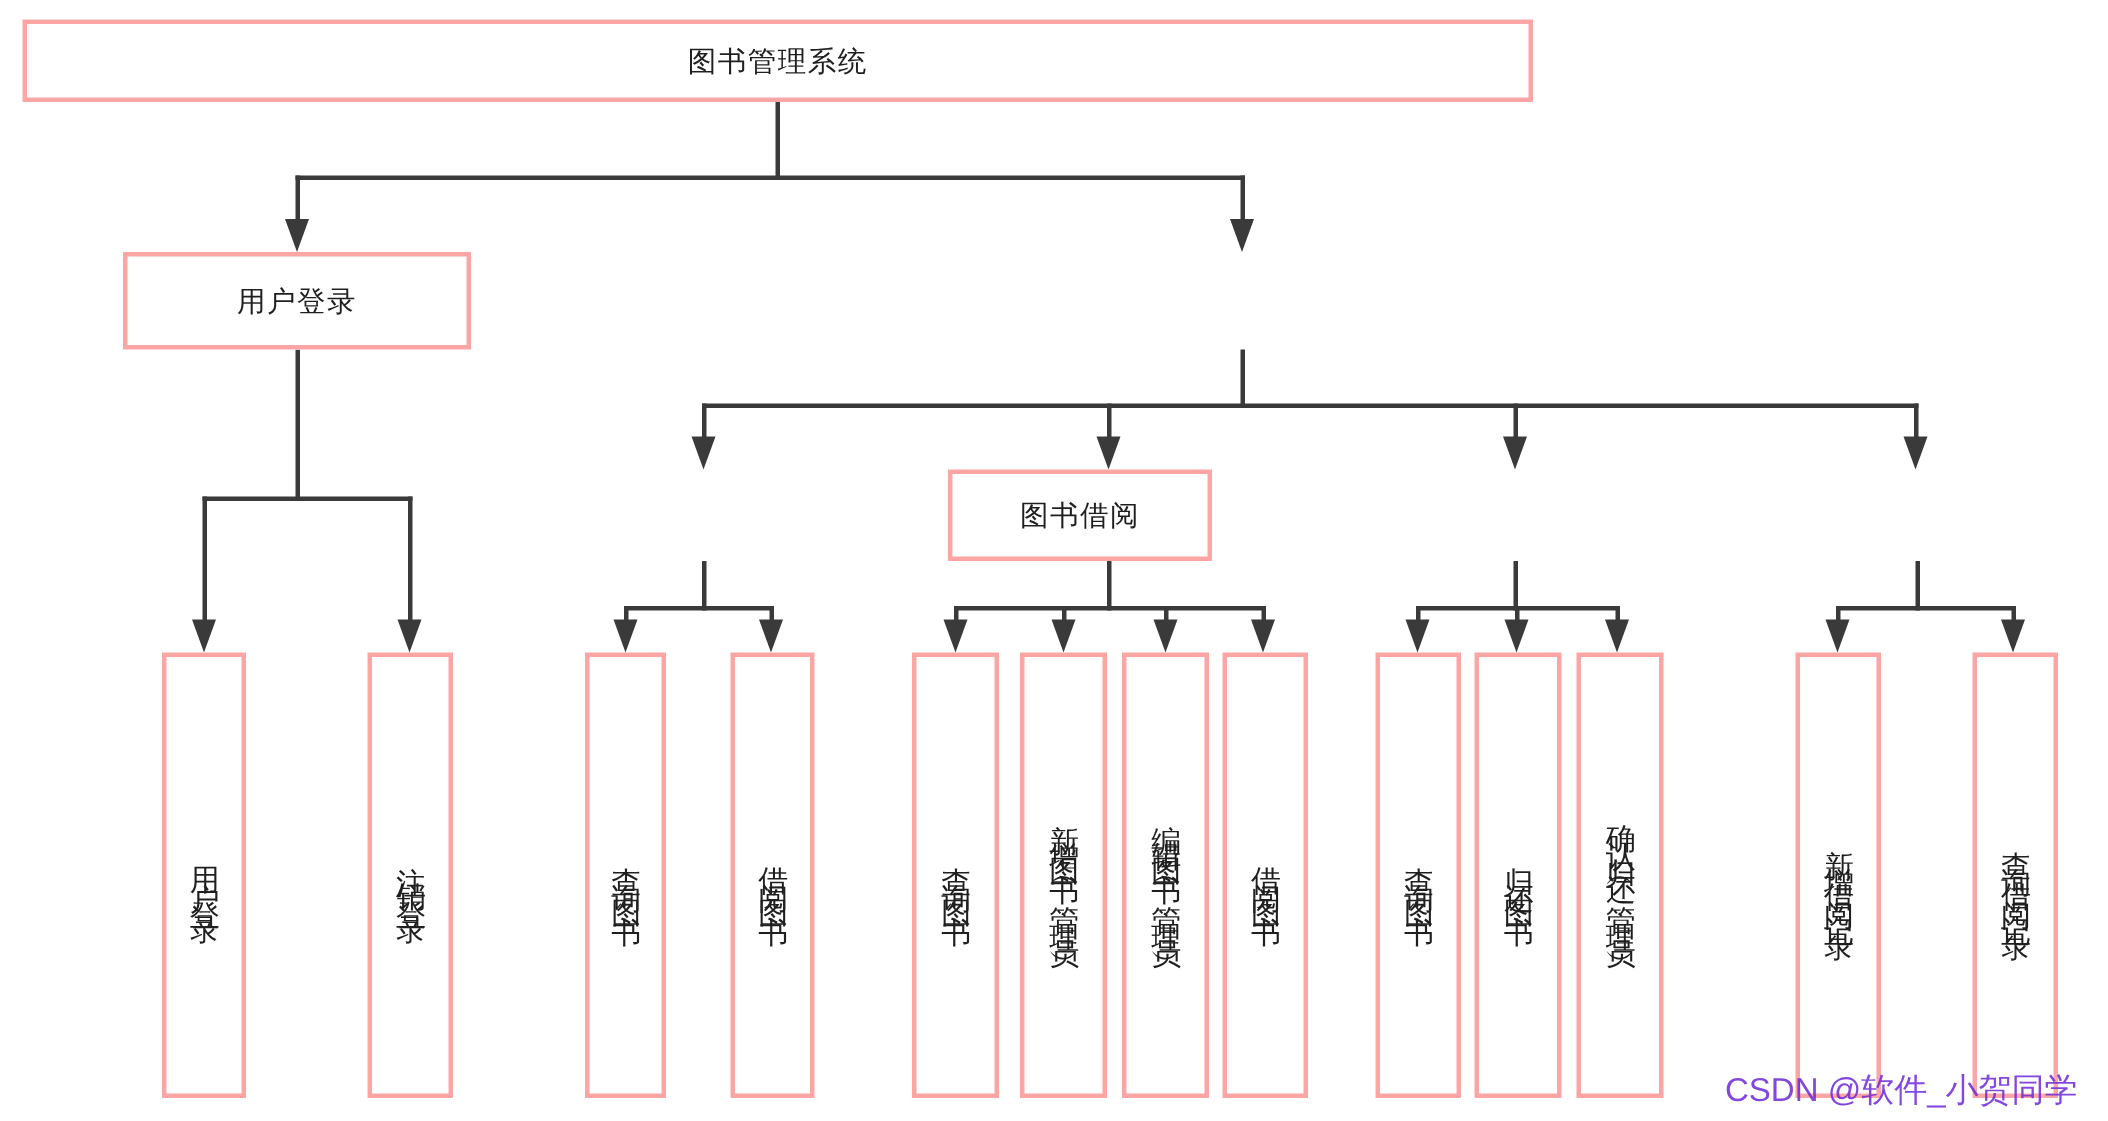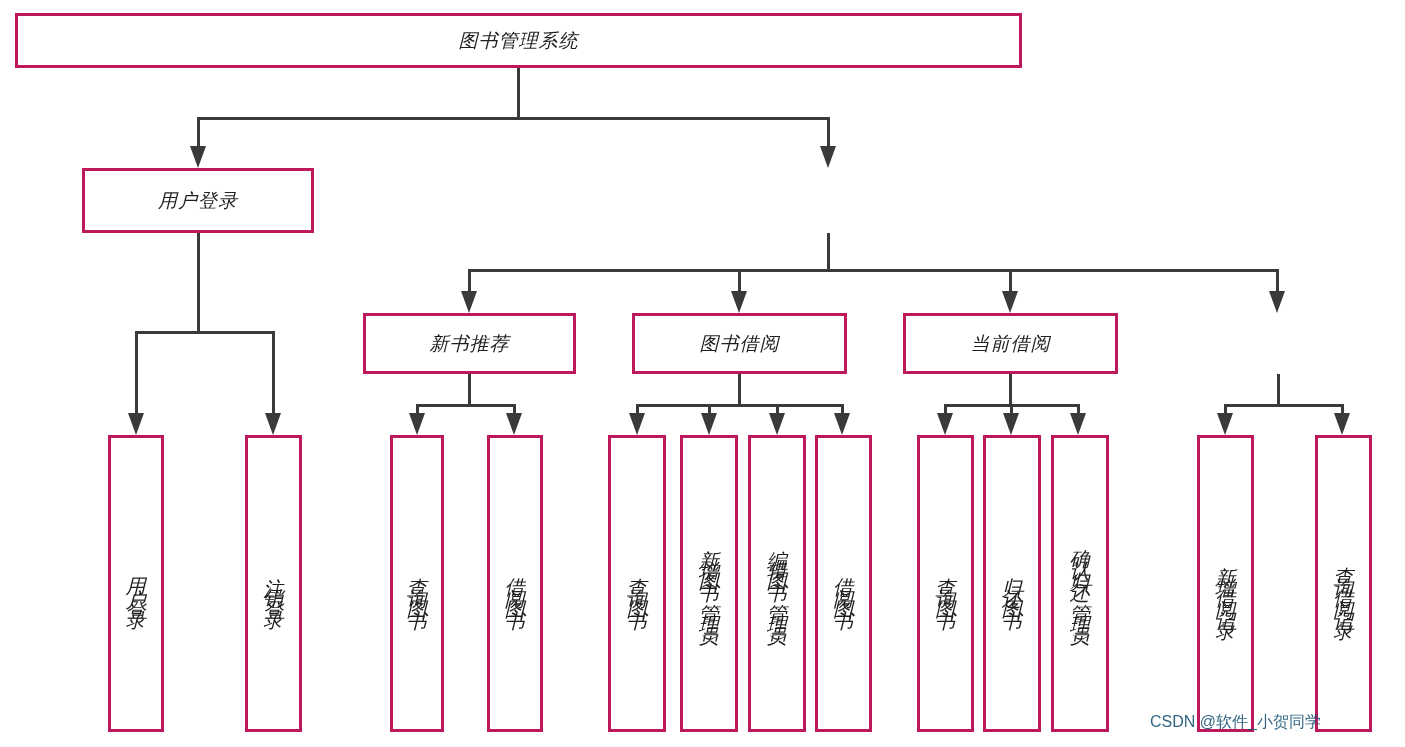--- a/index.html
+++ b/index.html
@@ -7,27 +7,26 @@
     position: relative;
     width: 1405px;
     height: 747px;
     background: #ffffff;
     font-family: "Liberation Sans", sans-serif;
     overflow: hidden;
   }
   .node {
     position: absolute;
     box-sizing: border-box;
-    border: 3px solid #be185d;
+    border: 3px solid #fca5a5;
     background: #ffffff;
     display: flex;
     align-items: center;
     justify-content: center;
     color: #1f1f1f;
-    font-style: italic;
   }
   .node.h { font-size: 19px; letter-spacing: 1px; }
   .node.v { }
   .vtext {
     writing-mode: vertical-rl;
     text-orientation: mixed;
     font-size: 20px;
     line-height: 1;
     letter-spacing: 11px;
     color: #1f1f1f;
@@ -39,22 +38,22 @@
     position: absolute;
     width: 0; height: 0;
     border-left: 8px solid transparent;
     border-right: 8px solid transparent;
     border-top: 22px solid #3a3a3a;
   }
   .watermark {
     position: absolute;
     left: 1150px;
     top: 712px;
-    font-size: 16px;
-    color: #0c4a6e;
+    font-size: 22px;
+    color: #6d28d9;
     opacity: 0.85;
     z-index: 10;
     white-space: nowrap;
   }
 </style>
 </head>
 <body>
 
 <div id="canvas">
 
@@ -114,23 +113,21 @@
   <div class="hl" style="left:1224px;top:404px;width:120px"></div>
   <div class="vl" style="left:1224px;top:404px;height:11px"></div>
   <div class="arr" style="left:1217px;top:413px"></div>
   <div class="vl" style="left:1341px;top:404px;height:11px"></div>
   <div class="arr" style="left:1334px;top:413px"></div>
 
   <div class="node h" style="left:15px;top:13px;width:1007px;height:55px">图书管理系统</div>
 
   <div class="node h" style="left:82px;top:168px;width:232px;height:65px">用户登录</div>
 
-  <div class="node h" style="left:363px;top:313px;width:213px;height:61px">新书推荐</div>
-  <div class="node h" style="left:632px;top:313px;width:215px;height:61px">图书借阅</div>
-  <div class="node h" style="left:903px;top:313px;width:215px;height:61px">当前借阅</div>
+  <div class="node h" style="left:632px;top:313px;width:176px;height:61px">图书借阅</div>
 
   <div class="node v" style="left:108px;top:435px;width:56px;height:297px">
     <span class="vtext">用户登录</span>
   </div>
   <div class="node v" style="left:245px;top:435px;width:57px;height:297px">
     <span class="vtext">注销登录</span>
   </div>
 
   <div class="node v" style="left:390px;top:435px;width:54px;height:297px">
     <span class="vtext">查询图书</span>

